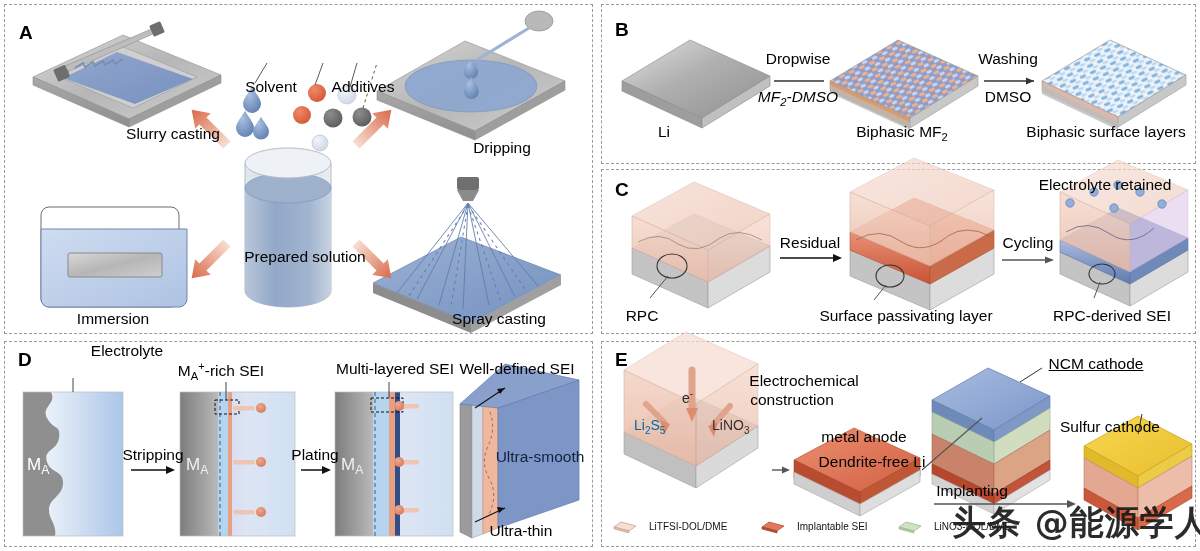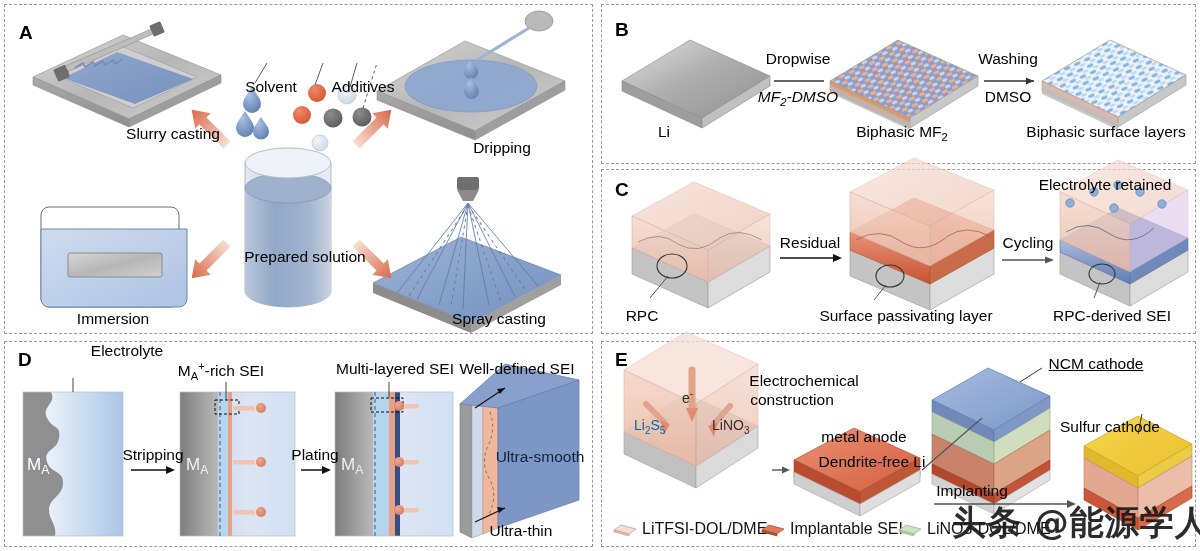--- a/index.html
+++ b/index.html
@@ -10,21 +10,21 @@
   .plabel{position:absolute;font-weight:bold;font-size:19px;color:#000;line-height:1;}
 
   .lab{position:absolute;font-size:15.5px;color:#000;white-space:nowrap;line-height:1.12;}
   .lab.c{transform:translateX(-50%);text-align:center;}
   .sub{font-size:0.72em;vertical-align:sub;}
   .sup{font-size:0.72em;vertical-align:super;}
 
   svg{display:block;overflow:visible;}
 
   
-  .legend{position:absolute;display:flex;align-items:center;gap:4px;font-size:16px;white-space:nowrap;}
+  .legend{position:absolute;display:flex;align-items:center;gap:11px;font-size:10px;white-space:nowrap;}
   .legsw{width:26px;height:13px;flex:0 0 auto;}
 
   .wm{position:absolute;font-family:"DejaVu Sans",sans-serif;color:#1a1a1a;opacity:.92;
       font-size:34px;font-weight:bold;letter-spacing:1px;white-space:nowrap;}
 </style>
 </head>
 <body>
 
 <div id="fig">
 

